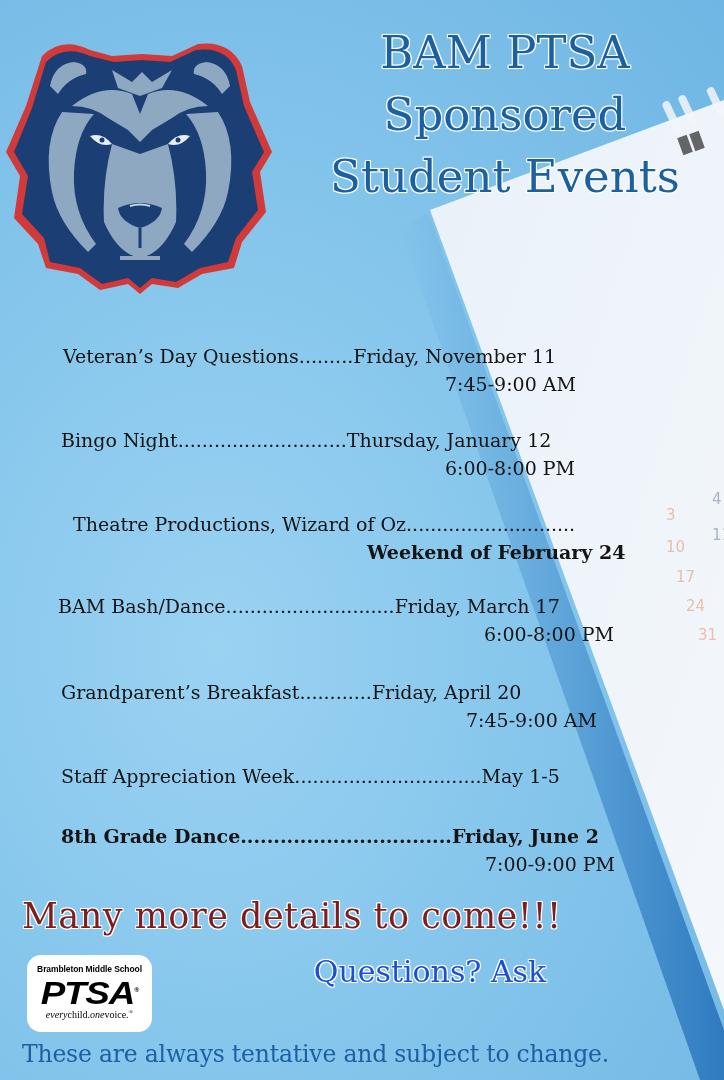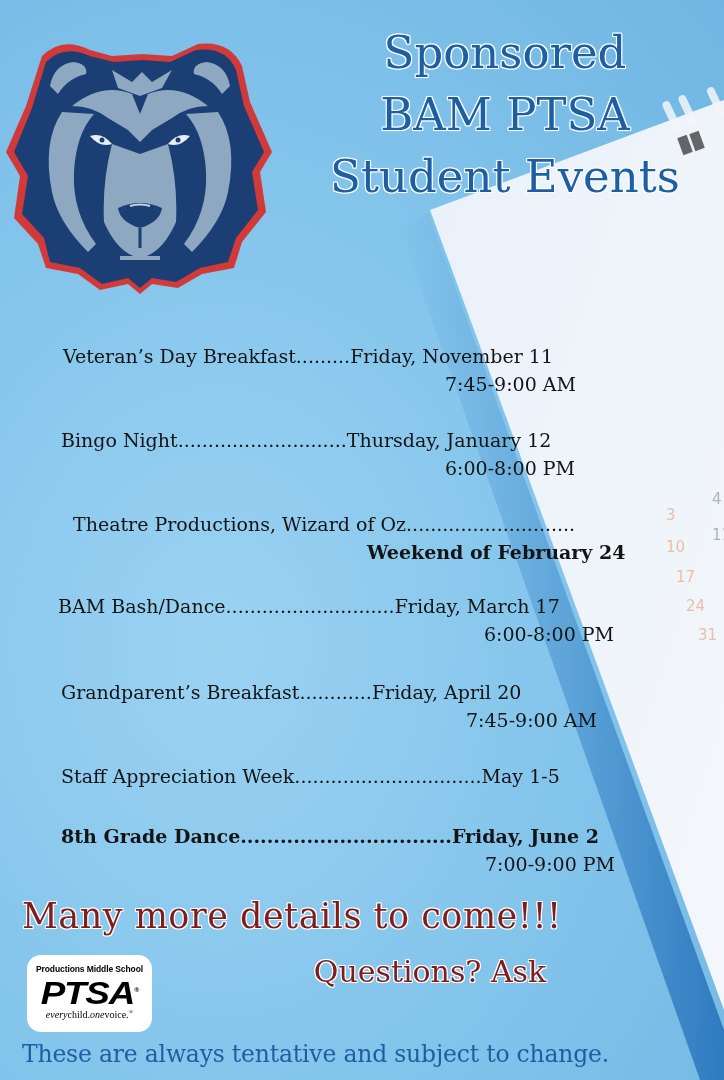--- a/index.html
+++ b/index.html
@@ -16,21 +16,21 @@
   .events { position:absolute; left:0; top:0; width:724px; }
   .evt { position:absolute; font-family:"DejaVu Serif", serif; font-size:19px; color:#141414; white-space:nowrap; line-height:24px; }
   .more { position:absolute; left:22px; top:896px; width:650px; white-space:nowrap; color:#7f1d1d;
           font-family:"DejaVu Serif", serif; font-size:35px; letter-spacing:0.5px;
           text-shadow: 0 0 2px #fff, 1px 1px 0 #fff, -1px -1px 0 #fff, 1px -1px 0 #fff, -1px 1px 0 #fff; }
   .ptsa-logo { position:absolute; left:27px; top:955px; width:125px; height:77px; background:#fff;
                border-radius:14px; text-align:center; color:#000; }
   .ptsa-logo .school { font-family:"Liberation Sans", sans-serif; font-weight:bold; font-size:8.5px; margin-top:9px; letter-spacing:-0.1px; }
   .ptsa-logo .ptsa { font-family:"Liberation Sans", sans-serif; font-weight:900; font-style:italic; font-size:32px; line-height:32px; letter-spacing:-1px; transform:scaleX(1.15); display:inline-block; }
   .ptsa-logo .tag { font-family:"Liberation Serif", serif; font-size:10px; margin-top:0px; }
-  .questions { position:absolute; left:215px; top:950px; width:430px; text-align:center; color:#7f1d1d;
+  .questions { position:absolute; left:215px; top:950px; width:430px; text-align:center; color:#1d4ed8;
                font-family:"DejaVu Serif", serif; font-size:30px; line-height:44px;
                text-shadow: 0 0 2px #fff, 1px 1px 0 #fff, -1px -1px 0 #fff, 1px -1px 0 #fff, -1px 1px 0 #fff; }
   .disclaimer { position:absolute; left:22px; top:1040px; width:710px; white-space:nowrap; color:#1d5fa3;
                 font-family:"DejaVu Serif", serif; font-size:23.5px; letter-spacing:-0.2px; }
 </style>
 </head>
 <body>
 
 <div class="bg">
 
@@ -93,29 +93,29 @@
   <circle cx="100" cy="118" r="2.5" fill="#1b3f74"></circle>
   <circle cx="176" cy="118" r="2.5" fill="#1b3f74"></circle>
 
   <path d="M116 186 Q138 176 160 186 Q158 200 138 206 Q118 200 116 186 Z" fill="#1b3f74"></path>
   <path d="M128 184 Q138 181 148 184" stroke="#c8d6e4" stroke-width="2" fill="none"></path>
   <path d="M138 206 L138 226" stroke="#1b3f74" stroke-width="3"></path>
   <path d="M118 236 L158 236" stroke="#8ea8c2" stroke-width="4"></path>
 </svg>
 
 <div class="title">
+  <div>BAM PTSA</div>
   <div>Sponsored</div>
-  <div>BAM PTSA</div>
   <div>Student Events</div>
 </div>
 
 <div class="events">
 
   <div class="evt" style="left:63px;top:344px;">
-    <span>Veteran’s Day Breakfast</span><span>.........</span><span>Friday, November 11</span>
+    <span>Veteran’s Day Questions</span><span>.........</span><span>Friday, November 11</span>
   </div>
   <div class="evt" style="left:445px;top:372px;">7:45-9:00 AM</div>
 
   <div class="evt" style="left:61px;top:428px;">
     <span>Bingo Night</span><span>............................</span><span>Thursday, January 12</span>
   </div>
   <div class="evt" style="left:445px;top:456px;">6:00-8:00 PM</div>
 
   <div class="evt" style="left:61px;top:512px;margin-left:12px;">
     <span>Theatre Productions, Wizard of Oz</span><span>............................</span>
@@ -138,21 +138,21 @@
 
   <div class="evt" style="left:61px;top:824px;font-weight:bold;">
     <span>8th Grade Dance</span><span>................................</span><span>Friday, June 2</span>
   </div>
   <div class="evt" style="left:485px;top:852px;">7:00-9:00 PM</div>
 </div>
 
 <div class="more">Many more details to come!!!</div>
 
 <div class="ptsa-logo">
-  <div class="school">Productions Middle School</div>
+  <div class="school">Brambleton Middle School</div>
   <div class="ptsa"><span>PTSA</span><sup style="font-size:6px;font-style:normal;">®</sup></div>
   <div class="tag"><i>every</i><span>child.</span><i>one</i><span>voice.</span><sup style="font-size:6px;">®</sup></div>
 </div>
 
 <div class="questions">
   <div>Questions?  Ask</div>
 </div>
 
 <div class="disclaimer">These are always tentative and subject to change.</div>
 

